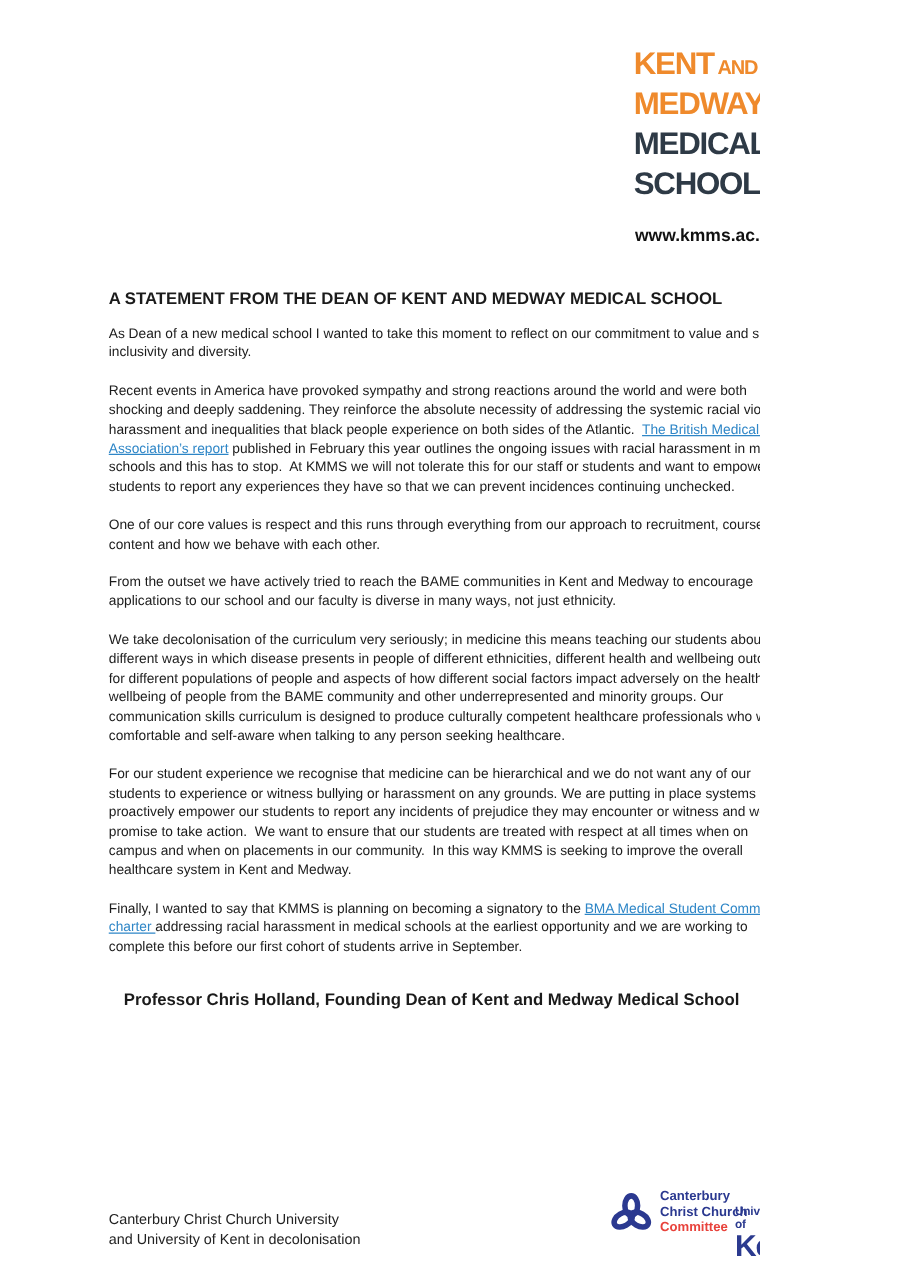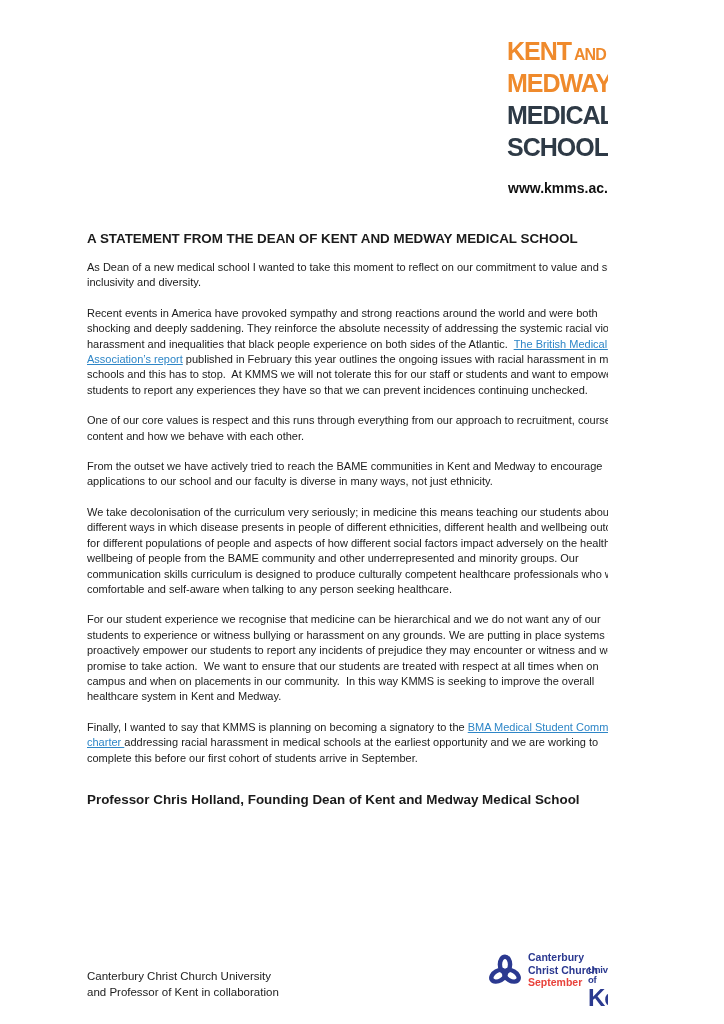--- a/index.html
+++ b/index.html
@@ -61,21 +61,21 @@
     white-space: pre-wrap;
   }
   .doc-link {
     color: var(--link-blue);
     text-decoration: underline;
     cursor: pointer;
   }
   .signature {
     font-size: 13.4px;
     font-weight: bold;
-    margin: 26px 0 0 0;
+    margin: 26px 0 0 12px;
     line-height: 16px;
   }
 
   
   .collab {
     position: absolute;
     left: 87px;
     top: 948px;
     font-size: 11.5px;
     line-height: 16px;
@@ -144,37 +144,37 @@
         <p class="para"><span>From the outset we have actively tried to reach the BAME communities in Kent and Medway to encourage applications to our school and our faculty is diverse in many ways, not just ethnicity.</span></p>
         <p class="para"><span>We take decolonisation of the curriculum very seriously; in medicine this means teaching our students about different ways in which disease presents in people of different ethnicities, different health and wellbeing outcomes for different populations of people and aspects of how different social factors impact adversely on the health and wellbeing of people from the BAME community and other underrepresented and minority groups. Our communication skills curriculum is designed to produce culturally competent healthcare professionals who will be comfortable and self-aware when talking to any person seeking healthcare.</span></p>
         <p class="para"><span>For our student experience we recognise that medicine can be hierarchical and we do not want any of our students to experience or witness bullying or harassment on any grounds. We are putting in place systems to proactively empower our students to report any incidents of prejudice they may encounter or witness and we promise to take action.  We want to ensure that our students are treated with respect at all times when on campus and when on placements in our community.  In this way KMMS is seeking to improve the overall healthcare system in Kent and Medway.</span></p>
         <p class="para"><span>Finally, I wanted to say that KMMS is planning on becoming a signatory to the </span><a class="doc-link" href="#">BMA Medical Student Committee charter </a><span>addressing racial harassment in medical schools at the earliest opportunity and we are working to complete this before our first cohort of students arrive in September.</span></p>
       </div>
     <p class="signature">Professor Chris Holland, Founding Dean of Kent and Medway Medical School</p>
   </main>
 
   <div class="collab">
     <div>Canterbury Christ Church University</div>
-    <div>and Professor of Kent in collaboration</div>
+    <div>and University of Kent in decolonisation</div>
   </div>
 
   <div class="cccu">
     <span class="cccu-icon">
       <svg viewBox="0 0 100 110" width="34" height="42" aria-hidden="true">
         <g fill="none" stroke="#2B3990" stroke-width="13">
           <ellipse cx="50" cy="33" rx="15" ry="23" transform="rotate(0 50 55)"></ellipse>
           <ellipse cx="50" cy="33" rx="15" ry="23" transform="rotate(120 50 55)"></ellipse>
           <ellipse cx="50" cy="33" rx="15" ry="23" transform="rotate(240 50 55)"></ellipse>
         </g>
       </svg>
     </span>
     <span class="cccu-text">
       <span class="cccu-blue">Canterbury</span>
       <span class="cccu-blue">Christ Church</span>
-      <span class="cccu-red">September</span>
+      <span class="cccu-red">Committee</span>
     </span>
   </div>
 
   <div class="kentlogo">
     <div class="kent-top">University of</div>
     <div class="kent-name">Kent</div>
   </div>
 
 </div>
 

